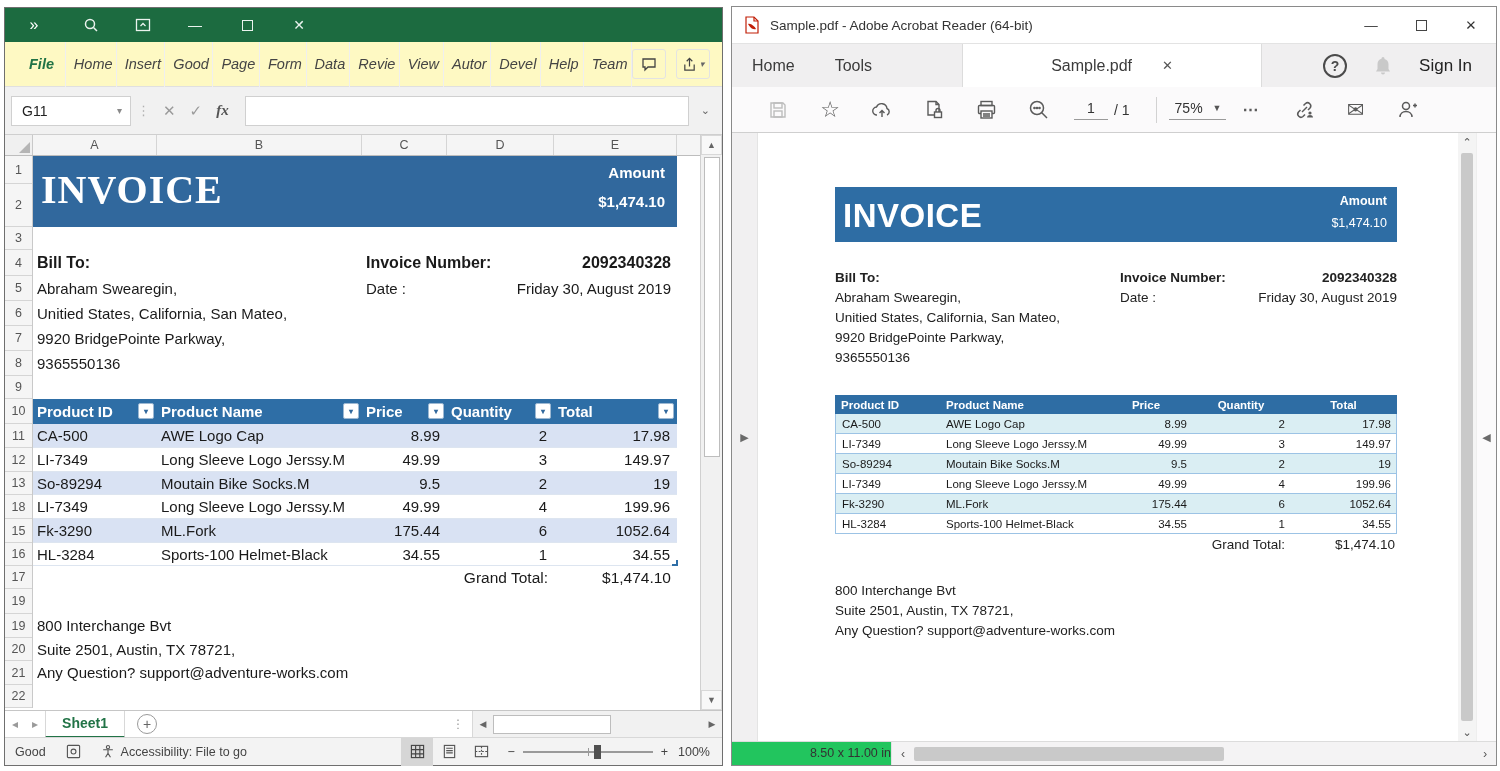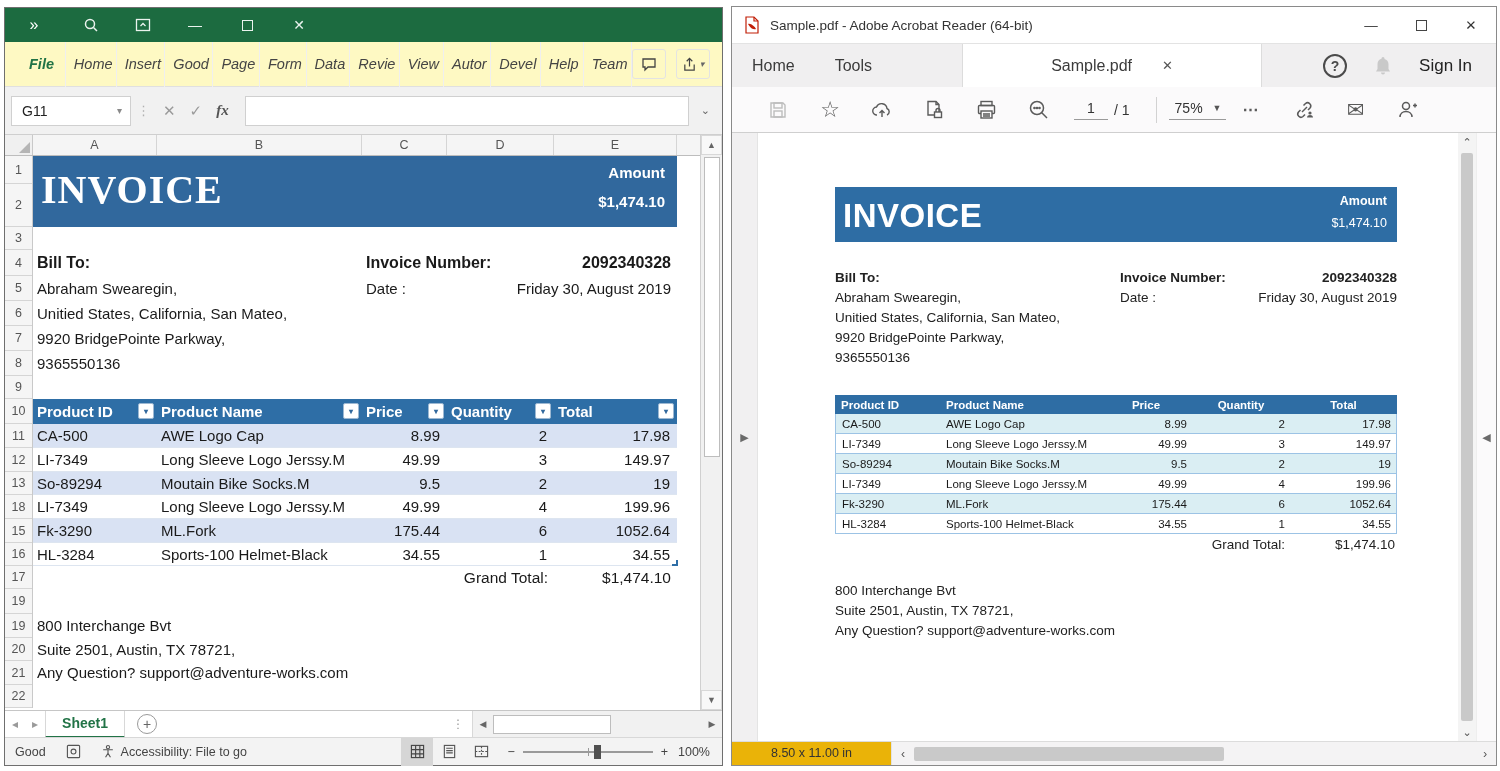--- a/index.html
+++ b/index.html
@@ -116,21 +116,21 @@
 
   .pdf-docarea { flex:1; display:flex; background:#fff; position:relative; overflow:hidden; }
   .navstrip { width:26px; background:#f1f0f1; border-right:1px solid #e4e4e4; display:flex; align-items:center; justify-content:center; color:#6a6a6a; font-size:11px; cursor:pointer; }
   .pagearea { flex:1; position:relative; background:#fff; }
   .pdf-vscroll { width:18px; background:#f4f4f4; display:flex; flex-direction:column; align-items:center; }
   .pdf-vscroll .chev { height:18px; color:#555; font-size:11px; line-height:18px; cursor:pointer; }
   .pdf-vthumb { width:12px; flex:1; margin:2px 0; background:#c9c9c9; border-radius:2px; cursor:pointer; }
   .toolstrip { width:20px; background:#fbfafb; display:flex; align-items:center; justify-content:center; color:#6a6a6a; font-size:11px; cursor:pointer; border-left:1px solid #eee; }
 
   .pdf-bottombar { height:24px; flex:0 0 24px; background:#f4f3f4; border-top:1px solid #dcdcdc; display:flex; align-items:center; font-size:12.5px; color:#333; }
-  .pagesize { width:160px; text-align:center; background:#eab308; height:100%; line-height:23px; border-right:1px solid #e2e2e2; }
+  .pagesize { width:160px; text-align:right; background:#22c55e; height:100%; line-height:23px; border-right:1px solid #e2e2e2; }
   .pdf-hscroll { flex:1; display:flex; align-items:center; height:100%; }
   .pdf-hscroll .chev { width:22px; text-align:center; color:#555; cursor:pointer; }
   .pdf-hthumb { width:310px; height:14px; background:#c9c9c9; border-radius:2px; cursor:pointer; }
   .pdf-htrack { flex:1; }
 
   
   .pdf-content { position:absolute; left:77px; top:54px; width:562px; }
   .pdf-banner { height:55px; background:#2e6da4; color:#fff; display:flex; }
   .pdf-banner .big { font-size:33px; font-weight:bold; padding:10px 0 0 8px; letter-spacing:0.5px; }
   .pdf-banner .amt { margin-left:auto; text-align:right; padding:7px 10px 0 0; }

